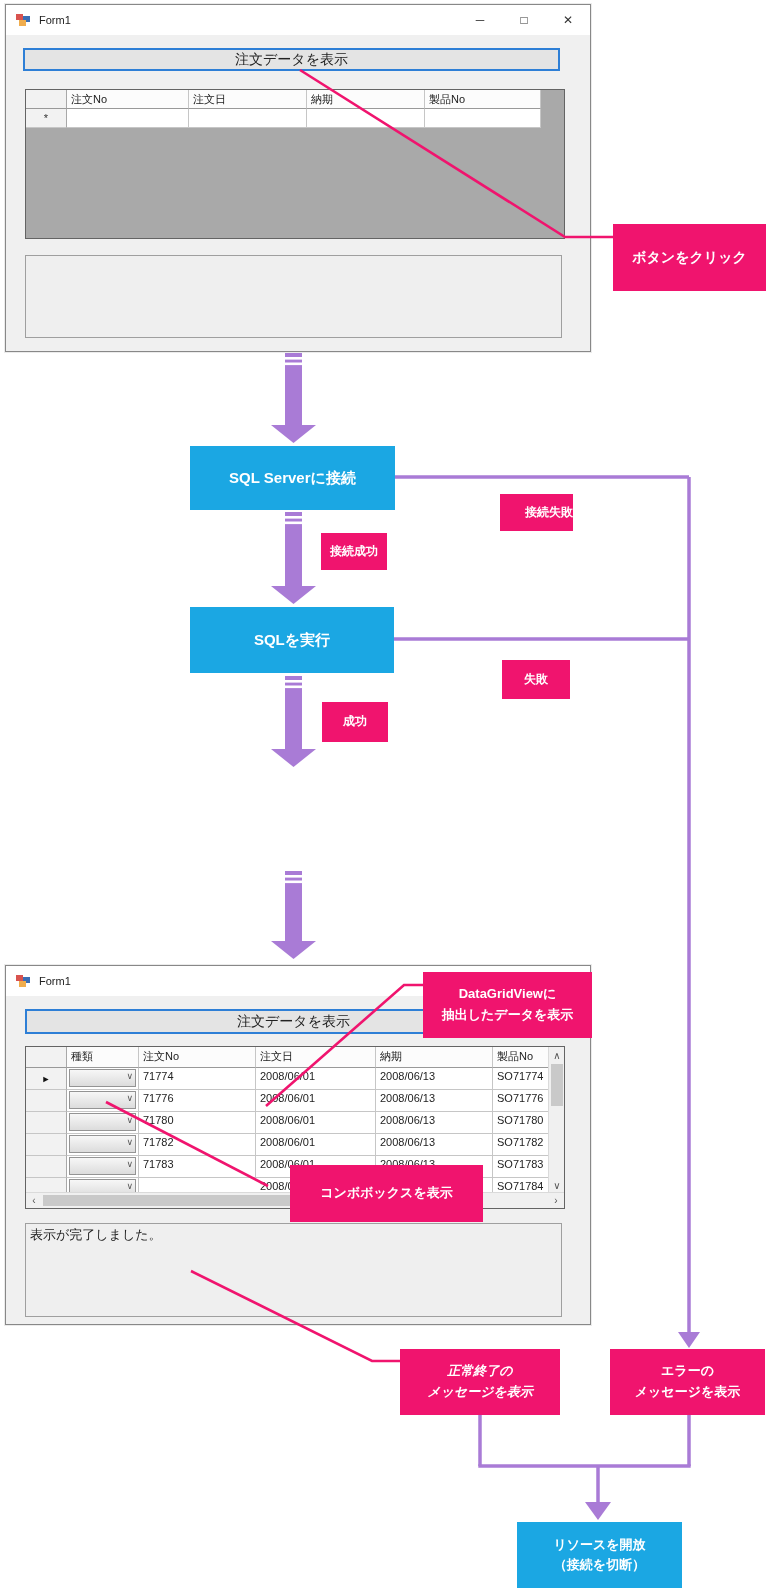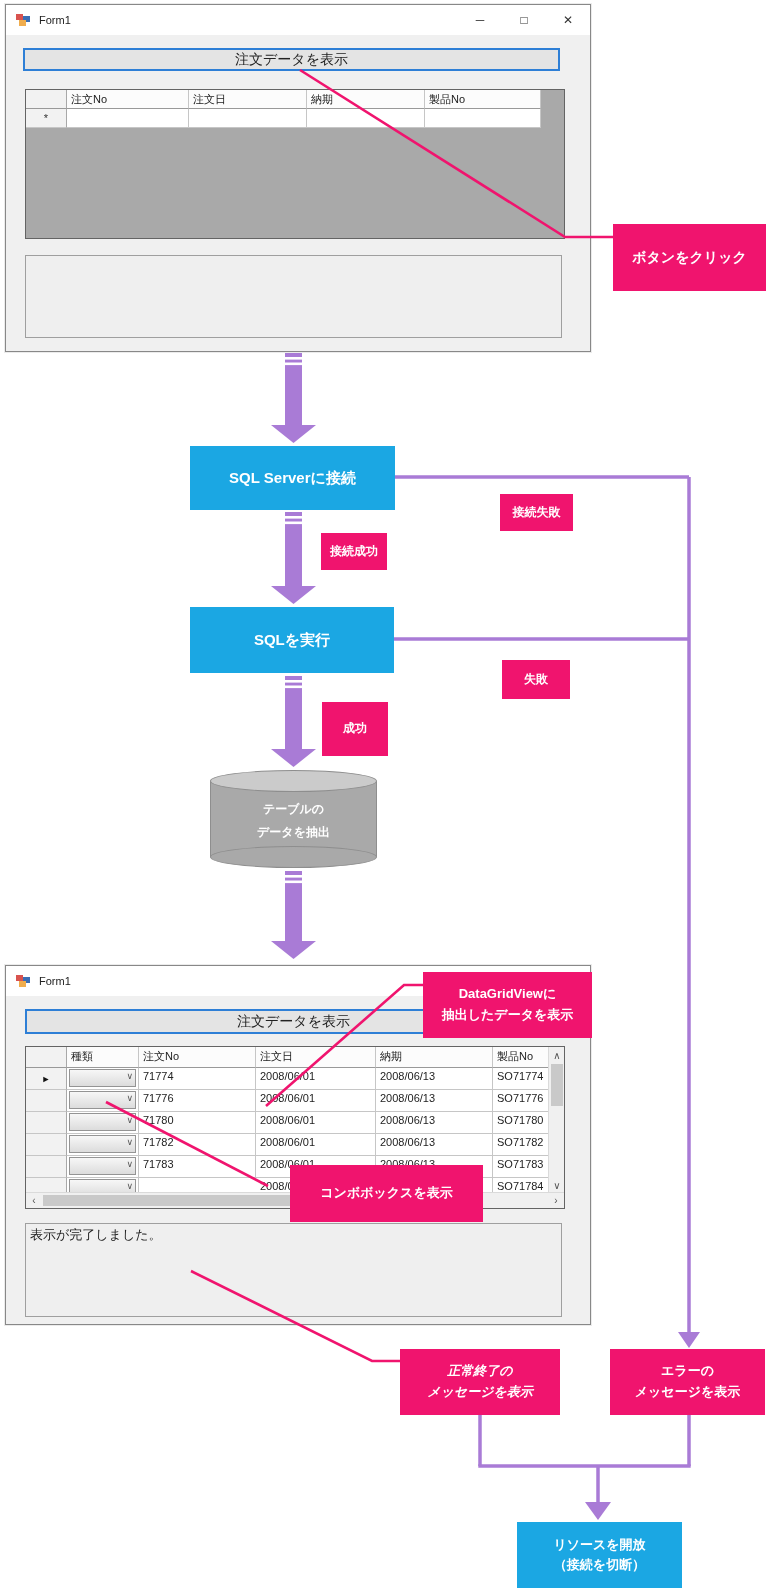--- a/index.html
+++ b/index.html
@@ -196,29 +196,20 @@
       <div class="hscroll" style="left:0;bottom:0;width:538px;height:16px;">
         <span class="sb-btn" style="left:0;top:0;width:16px;height:15px;">‹</span>
         <div class="sb-thumb" style="left:17px;top:2px;width:250px;height:11px;"></div>
         <span class="sb-btn" style="right:0;top:0;width:16px;height:15px;">›</span>
       </div>
     </div>
 
     <div class="textbox" style="left:19px;top:257px;width:537px;height:94px;">表示が完了しました。</div>
   </div>
 
-  <div class="cyl">
-    <div class="cyl-body"></div>
-    <div class="cyl-bot"></div>
-    <div class="cyl-top"></div>
-    <div class="cyl-text">
-      <div>テーブルの</div>
-      <div>データを抽出</div>
-    </div>
-  </div>
 
   <svg class="svglayer" width="768" height="1588" viewBox="0 0 768 1588">
 
     <g fill="#a97bd6">
 
       <rect x="285" y="353" width="17" height="72"></rect>
       <polygon points="271,425 316,425 293.5,443"></polygon>
       <rect x="285" y="357" width="17" height="2.6" fill="#ffffff"></rect>
       <rect x="285" y="362.5" width="17" height="2.6" fill="#ffffff"></rect>
 
@@ -267,30 +258,30 @@
     <div>SQLを実行</div>
   </div>
   <div class="flowbox" style="left:517px;top:1522px;width:165px;height:66px;font-size:13px;">
     <div>リソースを開放</div>
     <div>（接続を切断）</div>
   </div>
 
   <div class="plabel" style="left:613px;top:224px;width:153px;height:67px;font-size:14px;">
     <div>ボタンをクリック</div>
   </div>
-  <div class="plabel" style="left:500px;top:494px;width:73px;height:37px;font-size:12px;">
+  <div class="plabel" style="left:500px;top:494px;width:73px;height:37px;font-size:12px;align-items:flex-end;">
     <div>接続失敗</div>
   </div>
   <div class="plabel" style="left:321px;top:533px;width:66px;height:37px;font-size:12px;">
     <div>接続成功</div>
   </div>
   <div class="plabel" style="left:502px;top:660px;width:68px;height:39px;font-size:12px;">
     <div>失敗</div>
   </div>
-  <div class="plabel" style="left:322px;top:702px;width:66px;height:54px;font-size:12px;">
+  <div class="plabel" style="left:322px;top:702px;width:66px;height:40px;font-size:12px;">
     <div>成功</div>
   </div>
   <div class="plabel" style="left:423px;top:972px;width:169px;height:66px;font-size:13px;">
     <div>DataGridViewに</div>
     <div>抽出したデータを表示</div>
   </div>
   <div class="plabel" style="left:290px;top:1165px;width:193px;height:57px;font-size:13px;">
     <div>コンボボックスを表示</div>
   </div>
   <div class="plabel" style="left:400px;top:1349px;width:160px;height:66px;font-size:13px;font-style:italic;">

